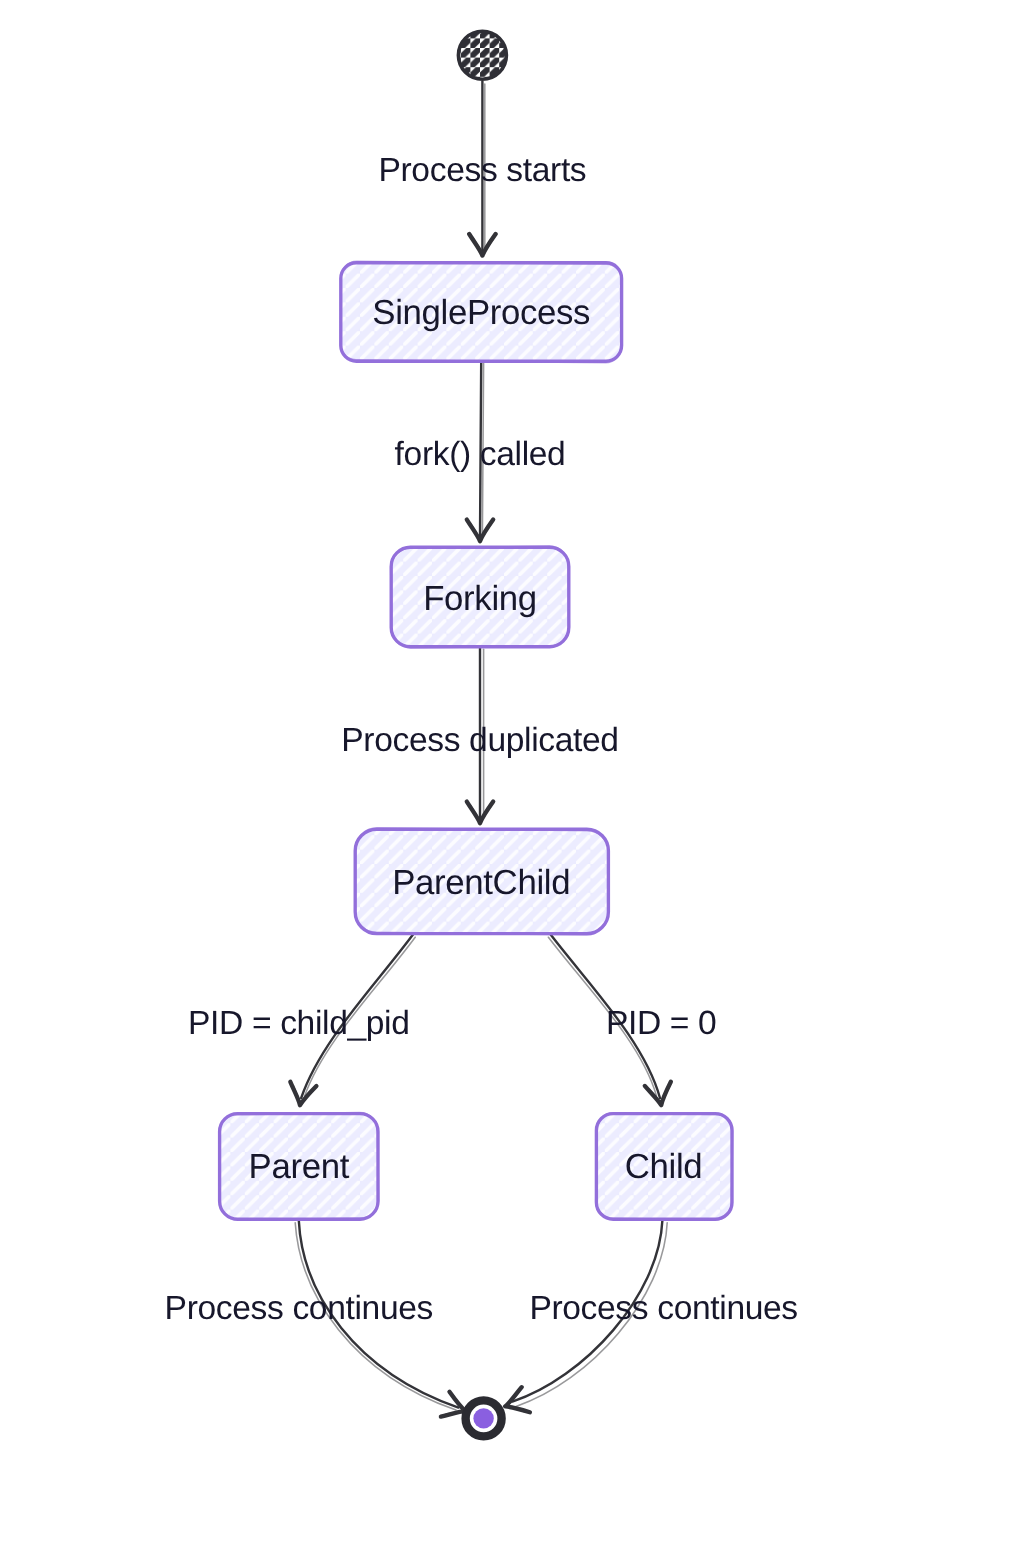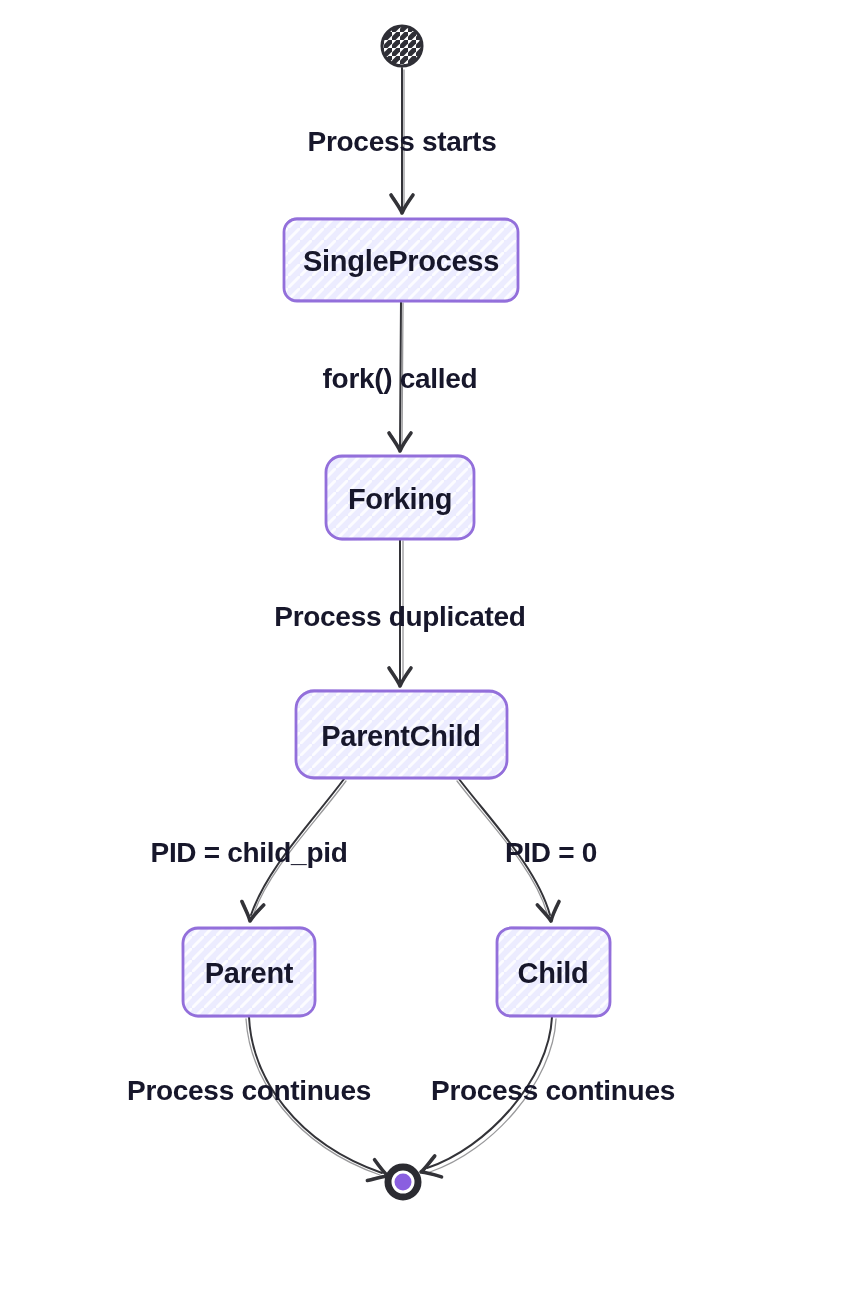--- a/index.html
+++ b/index.html
@@ -1,20 +1,20 @@
 <!DOCTYPE html>
 <html style="--background: #ffffff; --node-fill: #ECECFF; --node-border: #9370DB; --edge: #333338; --text: #17172b; --start-fill: #2f2f36; --end-inner: #8a5fe0;"><head>
 <meta charset="utf-8">
 <style>
   :root{
     --background:#ffffff; --node-fill:#ECECFF; --node-border:#9370DB;
     --edge:#333338; --text:#17172b; --start-fill:#2f2f36; --end-inner:#8a5fe0;
   }
   html,body{margin:0;padding:0;background:var(--background);}
-  .canvas{width:844px;height:1290px;position:relative;background:var(--background);overflow:hidden;font-weight:bold;}
+  .canvas{width:844px;height:1290px;position:relative;background:var(--background);overflow:hidden;}
   svg{display:block;}
   .edge{stroke:var(--edge);stroke-width:2;fill:none;stroke-linecap:round;}
   .edge-echo{stroke:var(--edge);stroke-width:1.3;fill:none;opacity:.5;stroke-linecap:round;}
   .arrowhead{stroke:var(--edge);stroke-width:3.6;fill:none;stroke-linecap:round;stroke-linejoin:round;}
   .arrowhead-echo{stroke:var(--edge);stroke-width:1.6;fill:none;opacity:.55;stroke-linecap:round;}
   .node-box{fill:url(#hatchLav);stroke:var(--node-border);stroke-width:2.8;}
   .node-box-echo{fill:none;stroke:var(--node-border);stroke-width:1.5;opacity:.55;}
   .pattern-bg{fill:var(--node-fill);}
   .hatch-line{stroke:rgba(255,255,255,.85);stroke-width:3;}
   .dark-hatch-line{stroke:var(--start-fill);stroke-width:5;}

